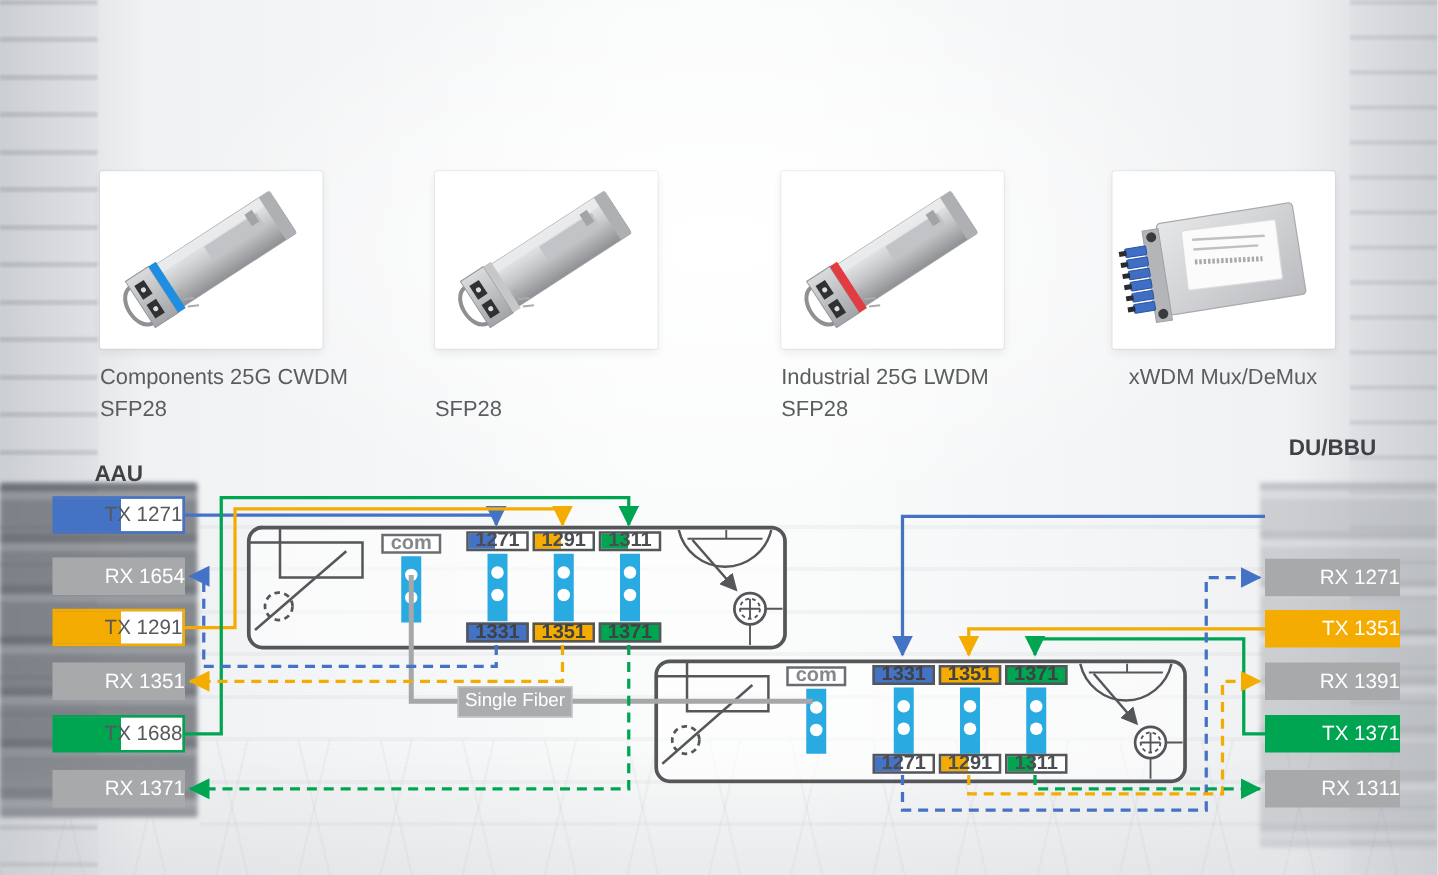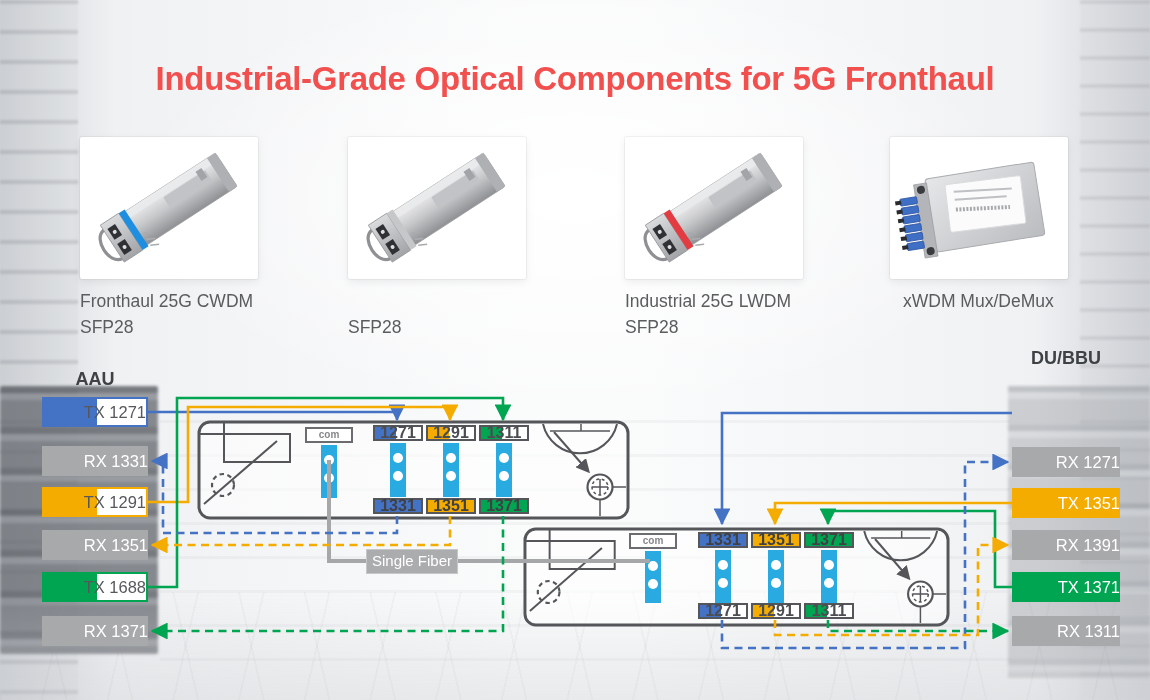--- a/index.html
+++ b/index.html
@@ -61,21 +61,21 @@
   .mln{fill:none;stroke:var(--outline);stroke-width:2;}
   .thin{stroke-width:1.5;}
   .mdash{stroke-dasharray:4.5 3.5;stroke-width:2.2;}
   .mdash2{stroke-dasharray:3 2.6;stroke-width:1.5;}
   .mcirc{fill:#fff;stroke:var(--outline);stroke-width:2.2;}
   .mfill{fill:var(--outline);}
   .plabel{position:absolute;box-sizing:border-box;width:50px;height:16px;border:2px solid var(--outline);
     font-size:16px;line-height:12px;font-weight:bold;text-align:center;color:#4B4D51;z-index:6;background:#fff;}
   .plabel.partial{background:linear-gradient(90deg,var(--c) 0 46%, #fff 46%);}
   .plabel.solidc{background:var(--c);color:#3F4145;}
-  .plabel.comlbl{width:48px;border-color:#6A6C70;color:#85878A;font-weight:600;font-size:10px;background:#fff;}
+  .plabel.comlbl{width:48px;border-color:#6A6C70;color:#85878A;font-weight:600;font-size:16px;background:#fff;}
   .bar{position:absolute;width:16px;background:var(--cyan);z-index:1;}
   .bar::before,.bar::after{content:"";position:absolute;left:3px;width:10px;height:10px;border-radius:50%;background:#fff;}
   .bar::before{top:10px;} .bar::after{top:28px;}
 
   
   .overlay{position:absolute;left:0;top:0;z-index:5;pointer-events:none;}
   .solidln{fill:none;stroke-width:2.6;}
   .dashln{fill:none;stroke-width:2.6;stroke-dasharray:8 5.5;}
 
   .sf-label{position:absolute;left:366px;top:549px;width:92px;height:25px;background:#ABACAE;
@@ -150,21 +150,20 @@
             <rect x="7" y="69.5" width="6" height="4"></rect>
               <rect x="7" y="78.5" width="6" height="4"></rect>
             <rect x="7" y="87.5" width="6" height="4"></rect>
               <rect x="7" y="96.5" width="6" height="4"></rect>
           </g>
         </g>
       </symbol>
     </defs>
   </svg>
 
-  <div class="title">Industrial-Grade Optical Components for 5G Fronthaul</div>
 
   <div class="pcard" style="left:80px">
     <svg viewBox="0 0 178 142" style="--stripe:#1E8FE0">
         <use href="#sfp"></use>
       </svg>
   </div>
   <div class="pcard" style="left:348px">
     <svg viewBox="0 0 178 142" style="--stripe:#C6C7C9">
         <use href="#sfp"></use>
       </svg>
@@ -174,38 +173,38 @@
         <use href="#sfp"></use>
       </svg>
   </div>
   <div class="pcard" style="left:890px">
     <svg viewBox="0 0 178 142">
         <use href="#cassette"></use>
       </svg>
   </div>
 
   <div class="plab" style="left:80px">
-    <span>Fronthaul 25G CWDM</span><br>
+    <span>Components 25G CWDM</span><br>
     <span>SFP28</span>
   </div>
   <div class="plab" style="left:348px">
     <br>
     <span>SFP28</span>
   </div>
   <div class="plab" style="left:625px">
     <span>Industrial 25G LWDM</span><br>
     <span>SFP28</span>
   </div>
   <div class="plab" style="left:903px">
     <span>xWDM Mux/DeMux</span>
   </div>
 
   <div class="hdr" style="left:42px;top:369px;width:106px">AAU</div>
   <div class="wchip wchip-l tx-grad c-blue" style="top:397px">TX 1271</div>
-  <div class="wchip wchip-l rx" style="top:446px">RX 1331</div>
+  <div class="wchip wchip-l rx" style="top:446px">RX 1654</div>
   <div class="wchip wchip-l tx-grad c-yellow" style="top:487px">TX 1291</div>
   <div class="wchip wchip-l rx" style="top:530px">RX 1351</div>
   <div class="wchip wchip-l tx-grad c-green" style="top:572px">TX 1688</div>
   <div class="wchip wchip-l rx" style="top:616px">RX 1371</div>
 
   <div class="hdr" style="left:1012px;top:348px;width:108px">DU/BBU</div>
   <div class="wchip wchip-r rx" style="top:447px">RX 1271</div>
   <div class="wchip wchip-r tx-solid c-yellow" style="top:488px">TX 1351</div>
   <div class="wchip wchip-r rx" style="top:530px">RX 1391</div>
   <div class="wchip wchip-r tx-solid c-green" style="top:572px">TX 1371</div>

